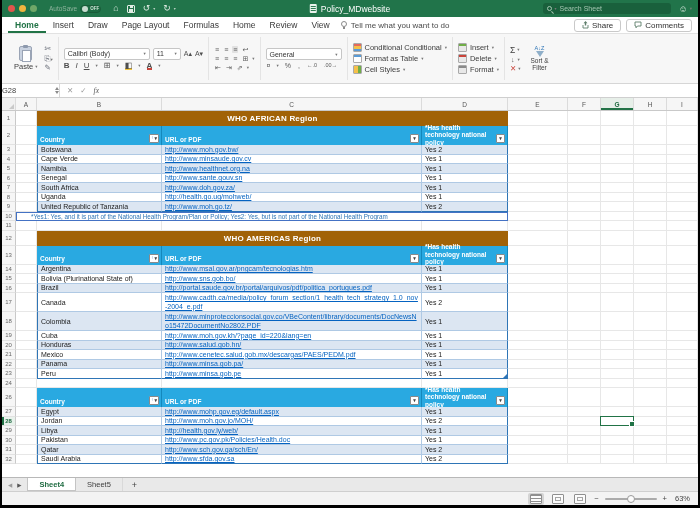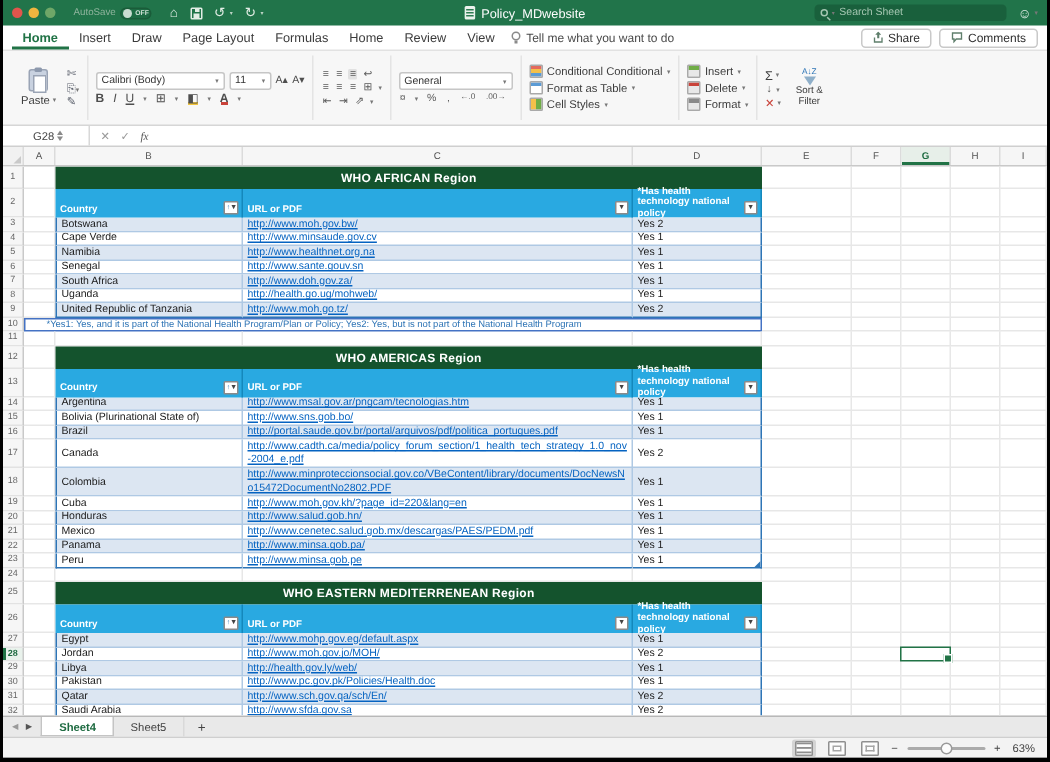--- a/index.html
+++ b/index.html
@@ -70,21 +70,21 @@
 .ic.fmt{background:linear-gradient(180deg,#8A8A8A 35%,#E8E8E8 35%)}
 .edit-col{display:flex;flex-direction:column;gap:1px;font-size:7.5px}
 .edit-col .hrow{gap:2px}
 .sigma{font-size:8.5px;color:#3E3E3E}
 .clearx{color:#C9433A;font-size:7.5px}
 .sortf{display:flex;flex-direction:column;align-items:center;font-size:6.5px;line-height:6.5px;margin-left:5px;width:28px;text-align:center}
 .funnel{width:0;height:0;border-left:4px solid transparent;border-right:4px solid transparent;border-top:6px solid #8FAFC9;margin-bottom:1px}
 .azl{font-size:5.5px;color:#2E75B6;line-height:5px}
 
 .formulabar{flex:0 0 14px;background:#fff;border-bottom:1px solid #CFCFCF;display:flex;align-items:stretch;font-size:7.5px;color:#444}
-.namebox{width:58px;border-right:1px solid #D8D8D8;display:flex;align-items:center;padding:0 20px;gap:2px}
+.namebox{width:58px;border-right:1px solid #D8D8D8;display:flex;align-items:center;padding:0 0;gap:2px}
 .namebox .nm{flex:1}
 .stepper{display:flex;flex-direction:column;gap:1px}
 .stepper i{display:block;width:0;height:0;border-left:2.5px solid transparent;border-right:2.5px solid transparent}
 .stepper .up{border-bottom:3px solid #8A8A8A}
 .stepper .dn{border-top:3px solid #8A8A8A}
 .fxicons{display:flex;align-items:center;gap:7px;padding:0 7px;color:#9A9A9A}
 .fxicons .fx{font-style:italic;font-family:"Liberation Serif",serif;color:#555}
 
 .sheet{flex:0 0 379px;display:flex;flex-direction:column;background:#fff;overflow:hidden}
 .colhdr{flex:0 0 13px;display:flex;background:#F6F6F6;border-bottom:1px solid #C9C9C9;font-size:6.5px;color:#555}
@@ -93,21 +93,21 @@
 .ch.corner::after{content:"";position:absolute;right:1px;bottom:1px;border-left:5px solid transparent;border-bottom:5px solid #C9C9C9}
 .ch.selh{background:#E7EFE9;color:#1E6B41;font-weight:bold;box-shadow:inset 0 -2px 0 #217346}
 .gridbody{height:366px;overflow:hidden;position:relative}
 .grow{display:flex;width:100%}
 .rn{flex:0 0 14px;background:#F6F6F6;border-right:1px solid #C9C9C9;border-bottom:1px solid #E2E2E2;font-size:6px;color:#666;display:flex;align-items:center;justify-content:center}
 .rnsel{background:#E9F2EC;color:#1E6B41;font-weight:bold;box-shadow:inset 2px 0 0 #217346}
 .gc{flex:0 0 auto;border-right:1px solid #E7E7E7;border-bottom:1px solid #E7E7E7}
 .gcsel{position:relative;border-color:transparent}
 .gcsel::before{content:"";position:absolute;inset:-1px;border:1.6px solid #217346}
 .gcsel::after{content:"";position:absolute;right:-2px;bottom:-2px;width:4px;height:4px;background:#217346;border:1px solid #fff;z-index:2}
-.region{flex:0 0 471px;background:#14532d;color:#fff;font-weight:bold;font-size:8px;display:flex;align-items:center;justify-content:center;letter-spacing:.2px}
+.region{flex:0 0 471px;background:#a16207;color:#fff;font-weight:bold;font-size:8px;display:flex;align-items:center;justify-content:center;letter-spacing:.2px}
 .th{background:#29A9E1;color:#fff;font-weight:bold;font-size:6.5px;display:flex;align-items:flex-end;padding:1px 12px 2px 3px;border-right:1px solid #1488BC;position:relative;line-height:7.5px}
 .thB{flex:0 0 125px}.thC{flex:0 0 260px}.thD{flex:0 0 86px;align-items:center}
 .fbtn{position:absolute;right:2px;bottom:2px;min-width:9px;height:9px;background:#fff;border:1px solid #8A8A8A;border-radius:1px;color:#444;font-size:5px;display:flex;align-items:center;justify-content:center;line-height:1;gap:1px;padding:0 1px}
 .fbtn .asc{font-size:4.5px;color:#2E75B6}
 .tc,.tu,.tp{background:#fff;font-size:7px;color:#1A1A1A;padding:0 3px;border-right:1px solid #AFC9E4;border-bottom:1px solid #AFC9E4;overflow:hidden;white-space:nowrap;display:flex;align-items:center}
 .tc{flex:0 0 125px;border-left:1px solid #2E75B6}
 .tu{flex:0 0 260px;color:#0563C1;text-decoration:underline}
 .tp{flex:0 0 86px;border-right:1px solid #2E75B6;position:relative}
 .band{background:#DCE6F2}
 .wrapc{white-space:normal;word-break:break-all;line-height:8.5px;align-items:flex-start;padding-top:1px}
@@ -677,30 +677,20 @@
           <div class="gc" style="width: 21px;"></div>
           <div class="gc" style="width: 125px;"></div>
           <div class="gc" style="width: 260px;"></div>
           <div class="gc" style="width: 86px;"></div>
           <div class="gc" style="width: 60px;"></div>
           <div class="gc" style="width: 33px;"></div>
           <div class="gc" style="width: 33px;"></div>
           <div class="gc" style="width: 33px;"></div>
           <div class="gc" style="width: 31px;"></div>
         </div>
-        <div class="grow" style="height: 15px;">
-          <div class="rn">25</div>
-          <div class="gc" style="width: 21px;"></div>
-          <div class="region">WHO EASTERN MEDITERRENEAN Region</div>
-          <div class="gc" style="width: 60px;"></div>
-          <div class="gc" style="width: 33px;"></div>
-          <div class="gc" style="width: 33px;"></div>
-          <div class="gc" style="width: 33px;"></div>
-          <div class="gc" style="width: 31px;"></div>
-        </div>
         <div class="grow" style="height: 19px;">
           <div class="rn">26</div>
           <div class="gc" style="width: 21px;"></div>
           <div class="th thB">
             <span>Country</span>
             <div class="fbtn"><span class="asc">↑</span>▾</div>
           </div>
           <div class="th thC">
             <span>URL or PDF</span>
             <div class="fbtn">▾</div>

